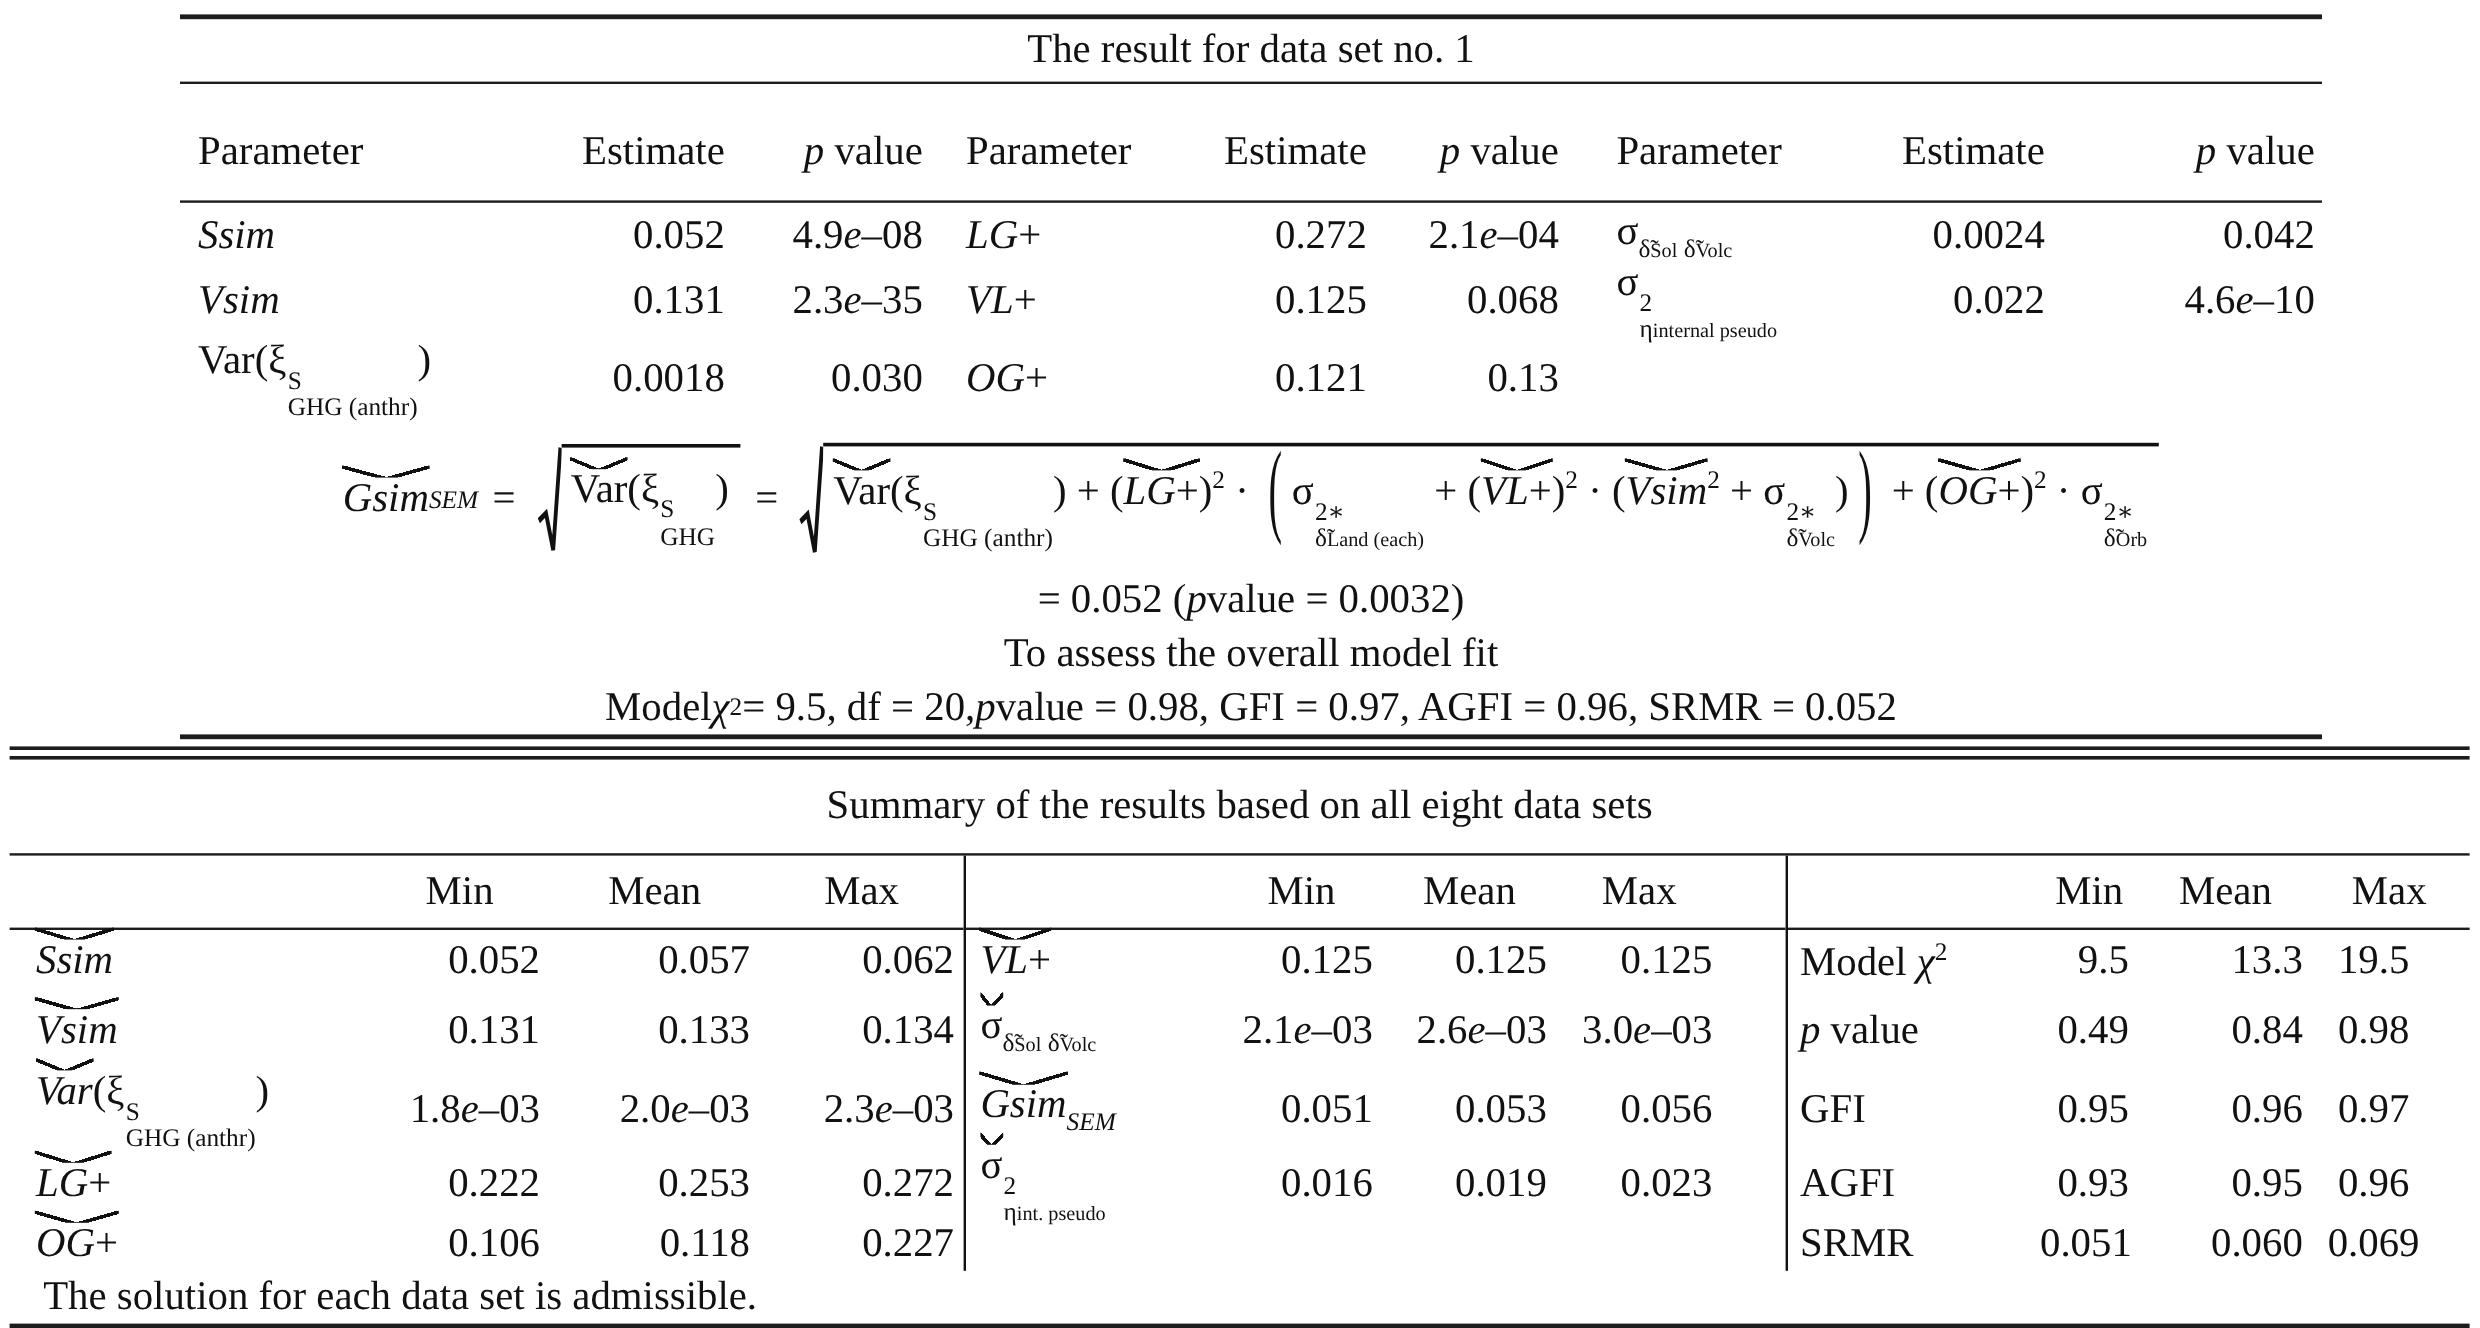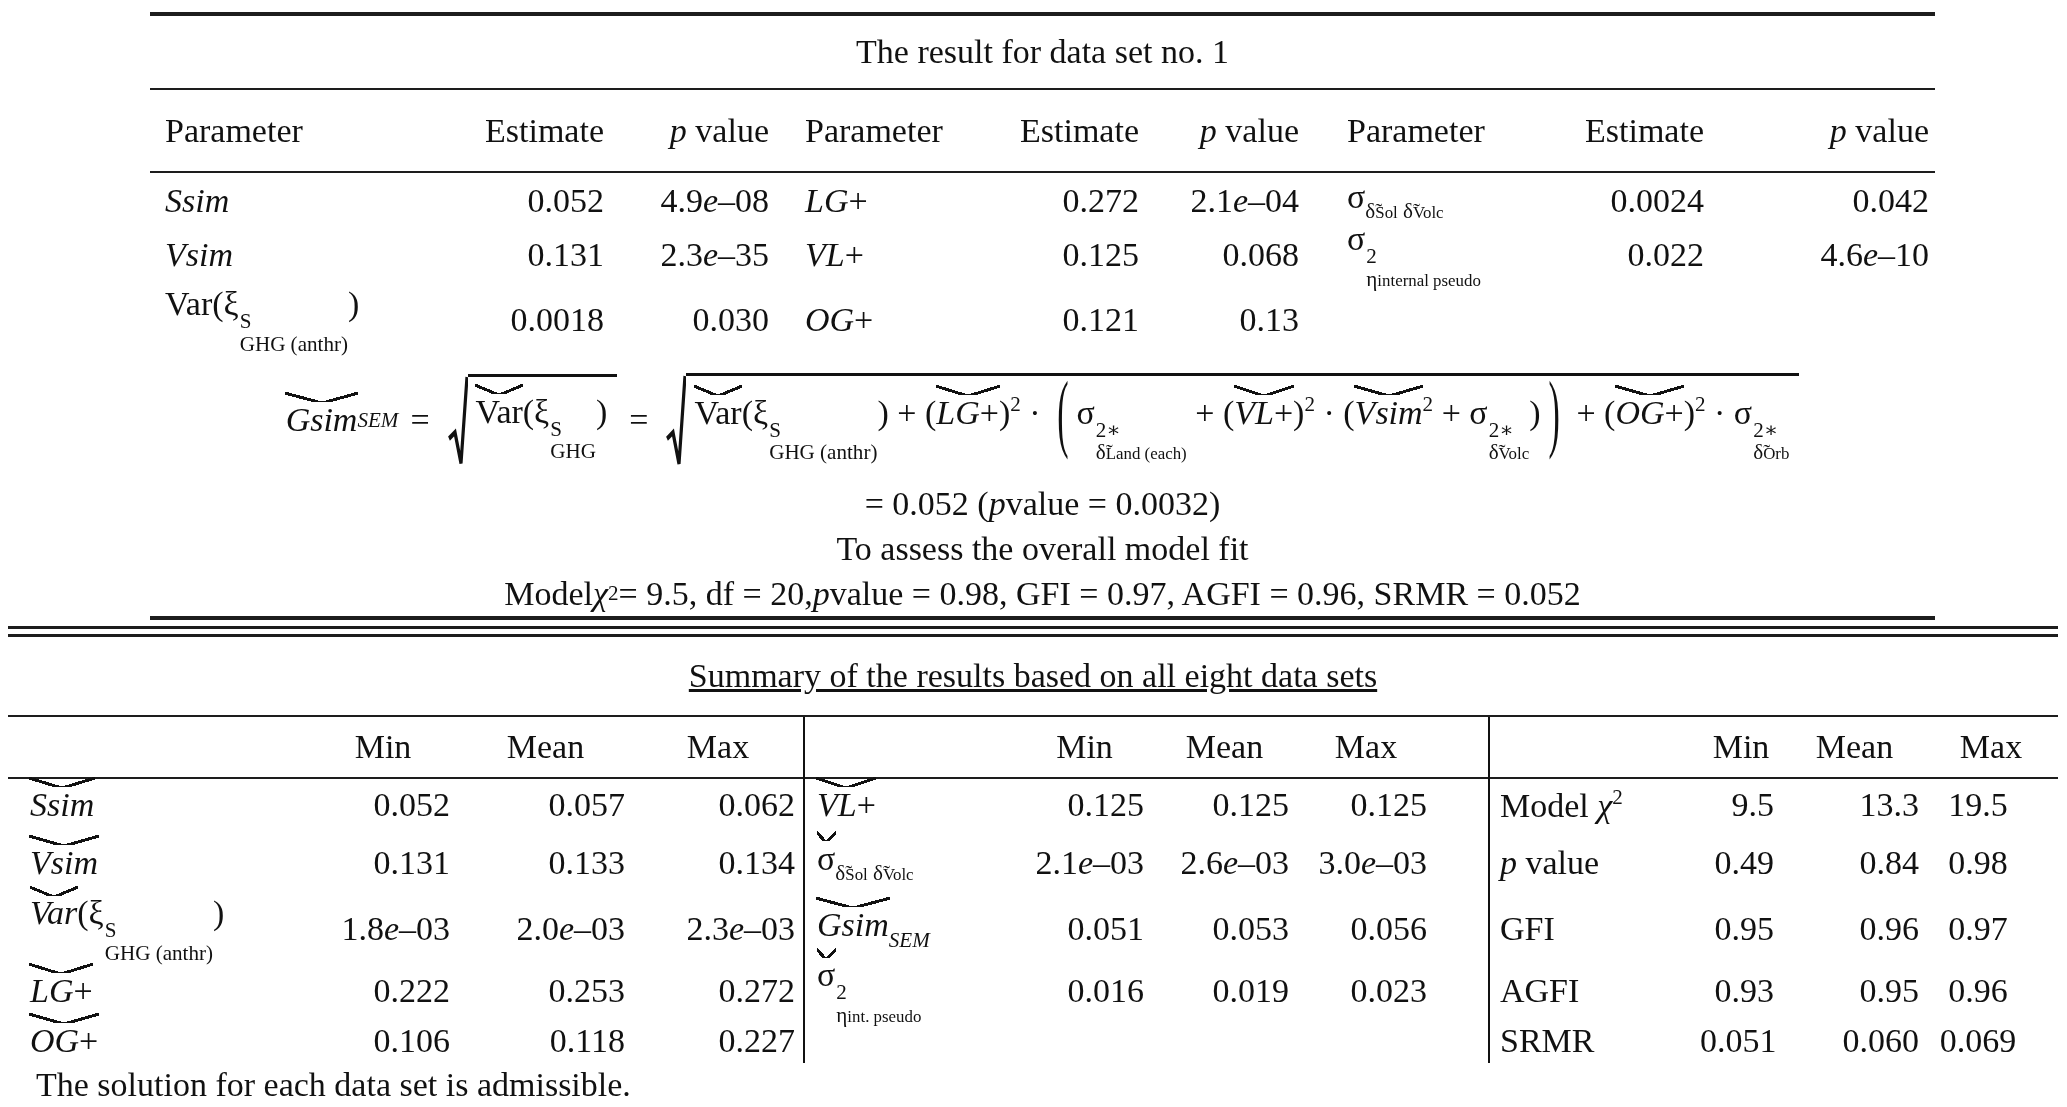--- a/index.html
+++ b/index.html
@@ -8,23 +8,23 @@
     font-family:"Liberation Serif","DejaVu Serif",serif;
     font-size:34px;overflow:hidden;position:relative;
   }
   i{font-style:italic;}
   
   .rule{border-top:4px solid #1d1d1d;height:0;}
   .rule-thin{border-top:2px solid #1d1d1d;height:0;}
   .rule-double{height:5px;border-top:3px solid #1d1d1d;border-bottom:3px solid #1d1d1d;}
   
   .t1{margin:12px 0 0 150px;width:1785px;}
-  .t1-title{height:72px;display:flex;align-items:center;justify-content:center;}
+  .t1-title{height:52px;display:flex;align-items:center;justify-content:center;}
   .t1grid{display:grid;grid-template-columns:320px 140px 165px 235px 135px 160px 245px 160px 225px;}
-  .t1head{height:81px;align-items:center;}
+  .t1head{height:81px;align-items:center;margin-top:16px;}
   .t1body{grid-template-rows:56px 52px 78px;align-items:center;}
   .cl{padding-left:15px;white-space:nowrap;}
   .cl2{padding-left:30px;white-space:nowrap;}
   .cl3{padding-left:42px;white-space:nowrap;}
   .cr{text-align:right;padding-right:6px;white-space:nowrap;}
   
   .eq{text-align:center;}
   .eqline1{height:122px;display:flex;align-items:center;justify-content:center;white-space:nowrap;}
   .eqline{height:45px;display:flex;align-items:center;justify-content:center;white-space:nowrap;}
   
@@ -37,21 +37,21 @@
   .hat::after{right:-1%;background:linear-gradient(to top left,transparent calc(50% - 2.5px),#111 calc(50% - 2.5px),#111 calc(50% + 0.5px),transparent calc(50% + 0.5px));}
   .ss{display:inline-flex;flex-direction:column;align-items:flex-start;font-size:0.62em;line-height:1.05;vertical-align:-0.62em;margin-left:1px;}
   .ss>span{display:block;white-space:nowrap;}
   .sb{font-size:0.62em;vertical-align:-0.5em;white-space:nowrap;}
   .sp{font-size:0.62em;vertical-align:0.6em;}
   .tiny{font-size:0.8em;}
   .bigp{display:inline-block;transform:scaleY(2.55);margin:0 8px;}
   .op{margin:0 12px;}
   
   .t2{margin:6px 0 0 8px;width:2050px;}
-  .t2-title{height:78px;display:flex;align-items:center;justify-content:center;text-decoration:underline;}
+  .t2-title{height:78px;display:flex;align-items:center;justify-content:center;}
   .t2cols{display:flex;align-items:stretch;}
   .g1{width:795px;border-right:2px solid #111;}
   .g2{width:683px;border-right:2px solid #111;}
   .g3{flex:1;}
   .ghead{display:grid;height:60px;align-items:center;border-bottom:2px solid #1d1d1d;}
   .gbody{display:grid;grid-template-rows:52px 64px 68px 56px 44px;align-items:center;}
   .g1 .ghead,.g1 .gbody{grid-template-columns:300px 150px 175px 170px;}
   .g2 .ghead,.g2 .gbody{grid-template-columns:212px 135px 145px 138px;}
   .g3 .ghead,.g3 .gbody{grid-template-columns:210px 82px 145px 128px;}
   .ch{text-align:center;}

